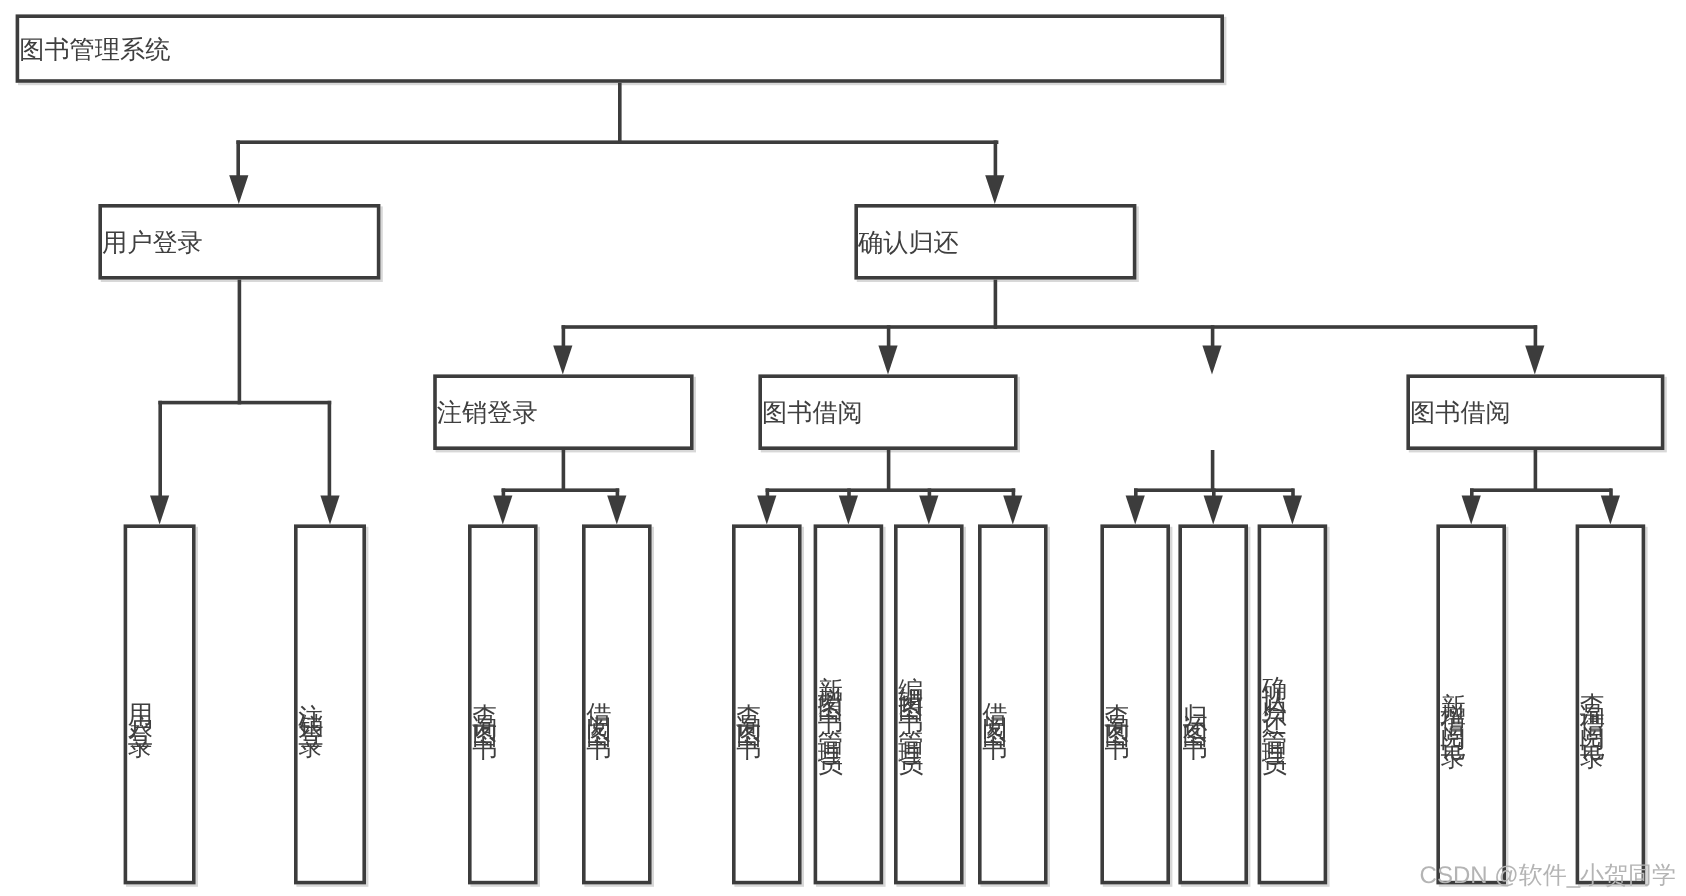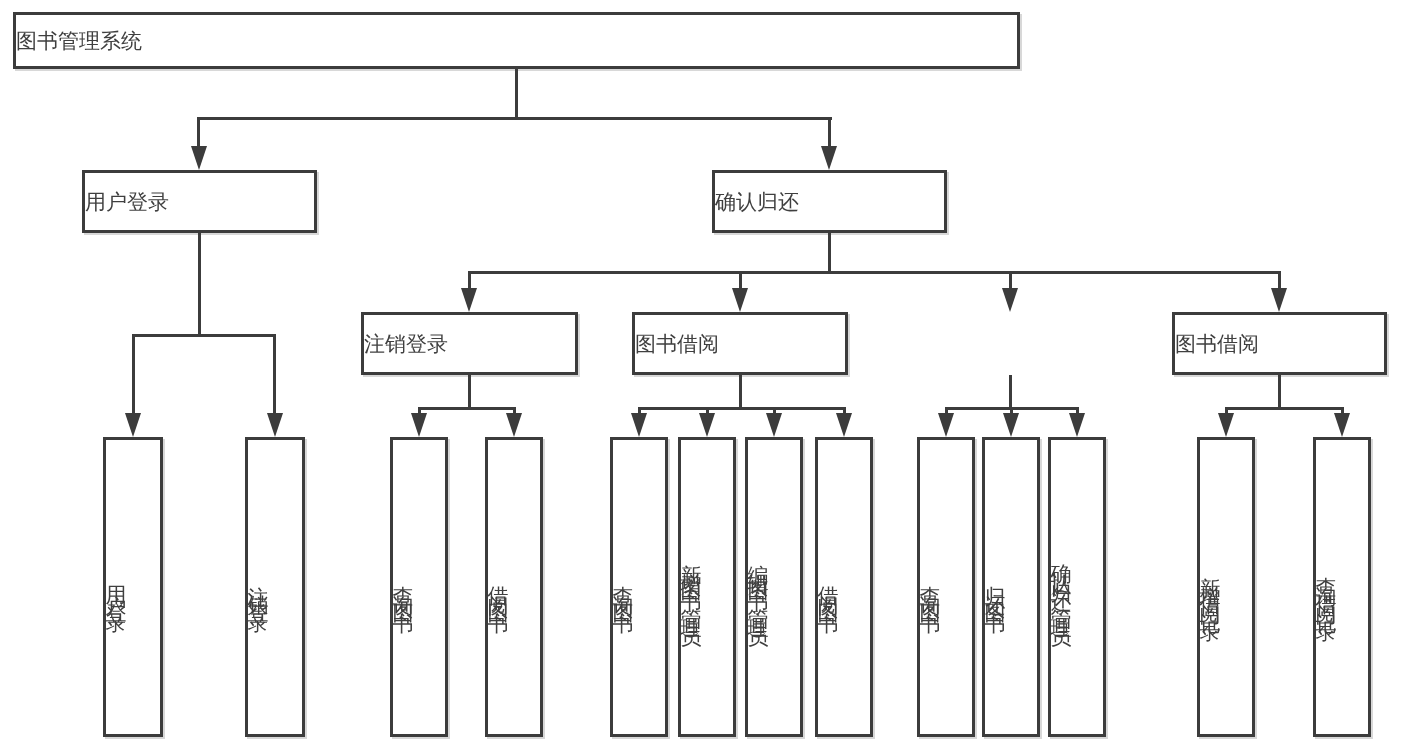--- a/index.html
+++ b/index.html
@@ -174,14 +174,15 @@
     <span>确认归还（管理员）</span>
   </div>
 
   <div class="box vbox" style="left:1197px;top:437px;width:58px;height:300px;">
     <span>新增借阅记录</span>
   </div>
   <div class="box vbox" style="left:1313px;top:437px;width:58px;height:300px;">
     <span>查询借阅记录</span>
   </div>
 
+  <div class="watermark">CSDN @软件_小贺同学</div>
 
 </div>
 
 </body></html>

